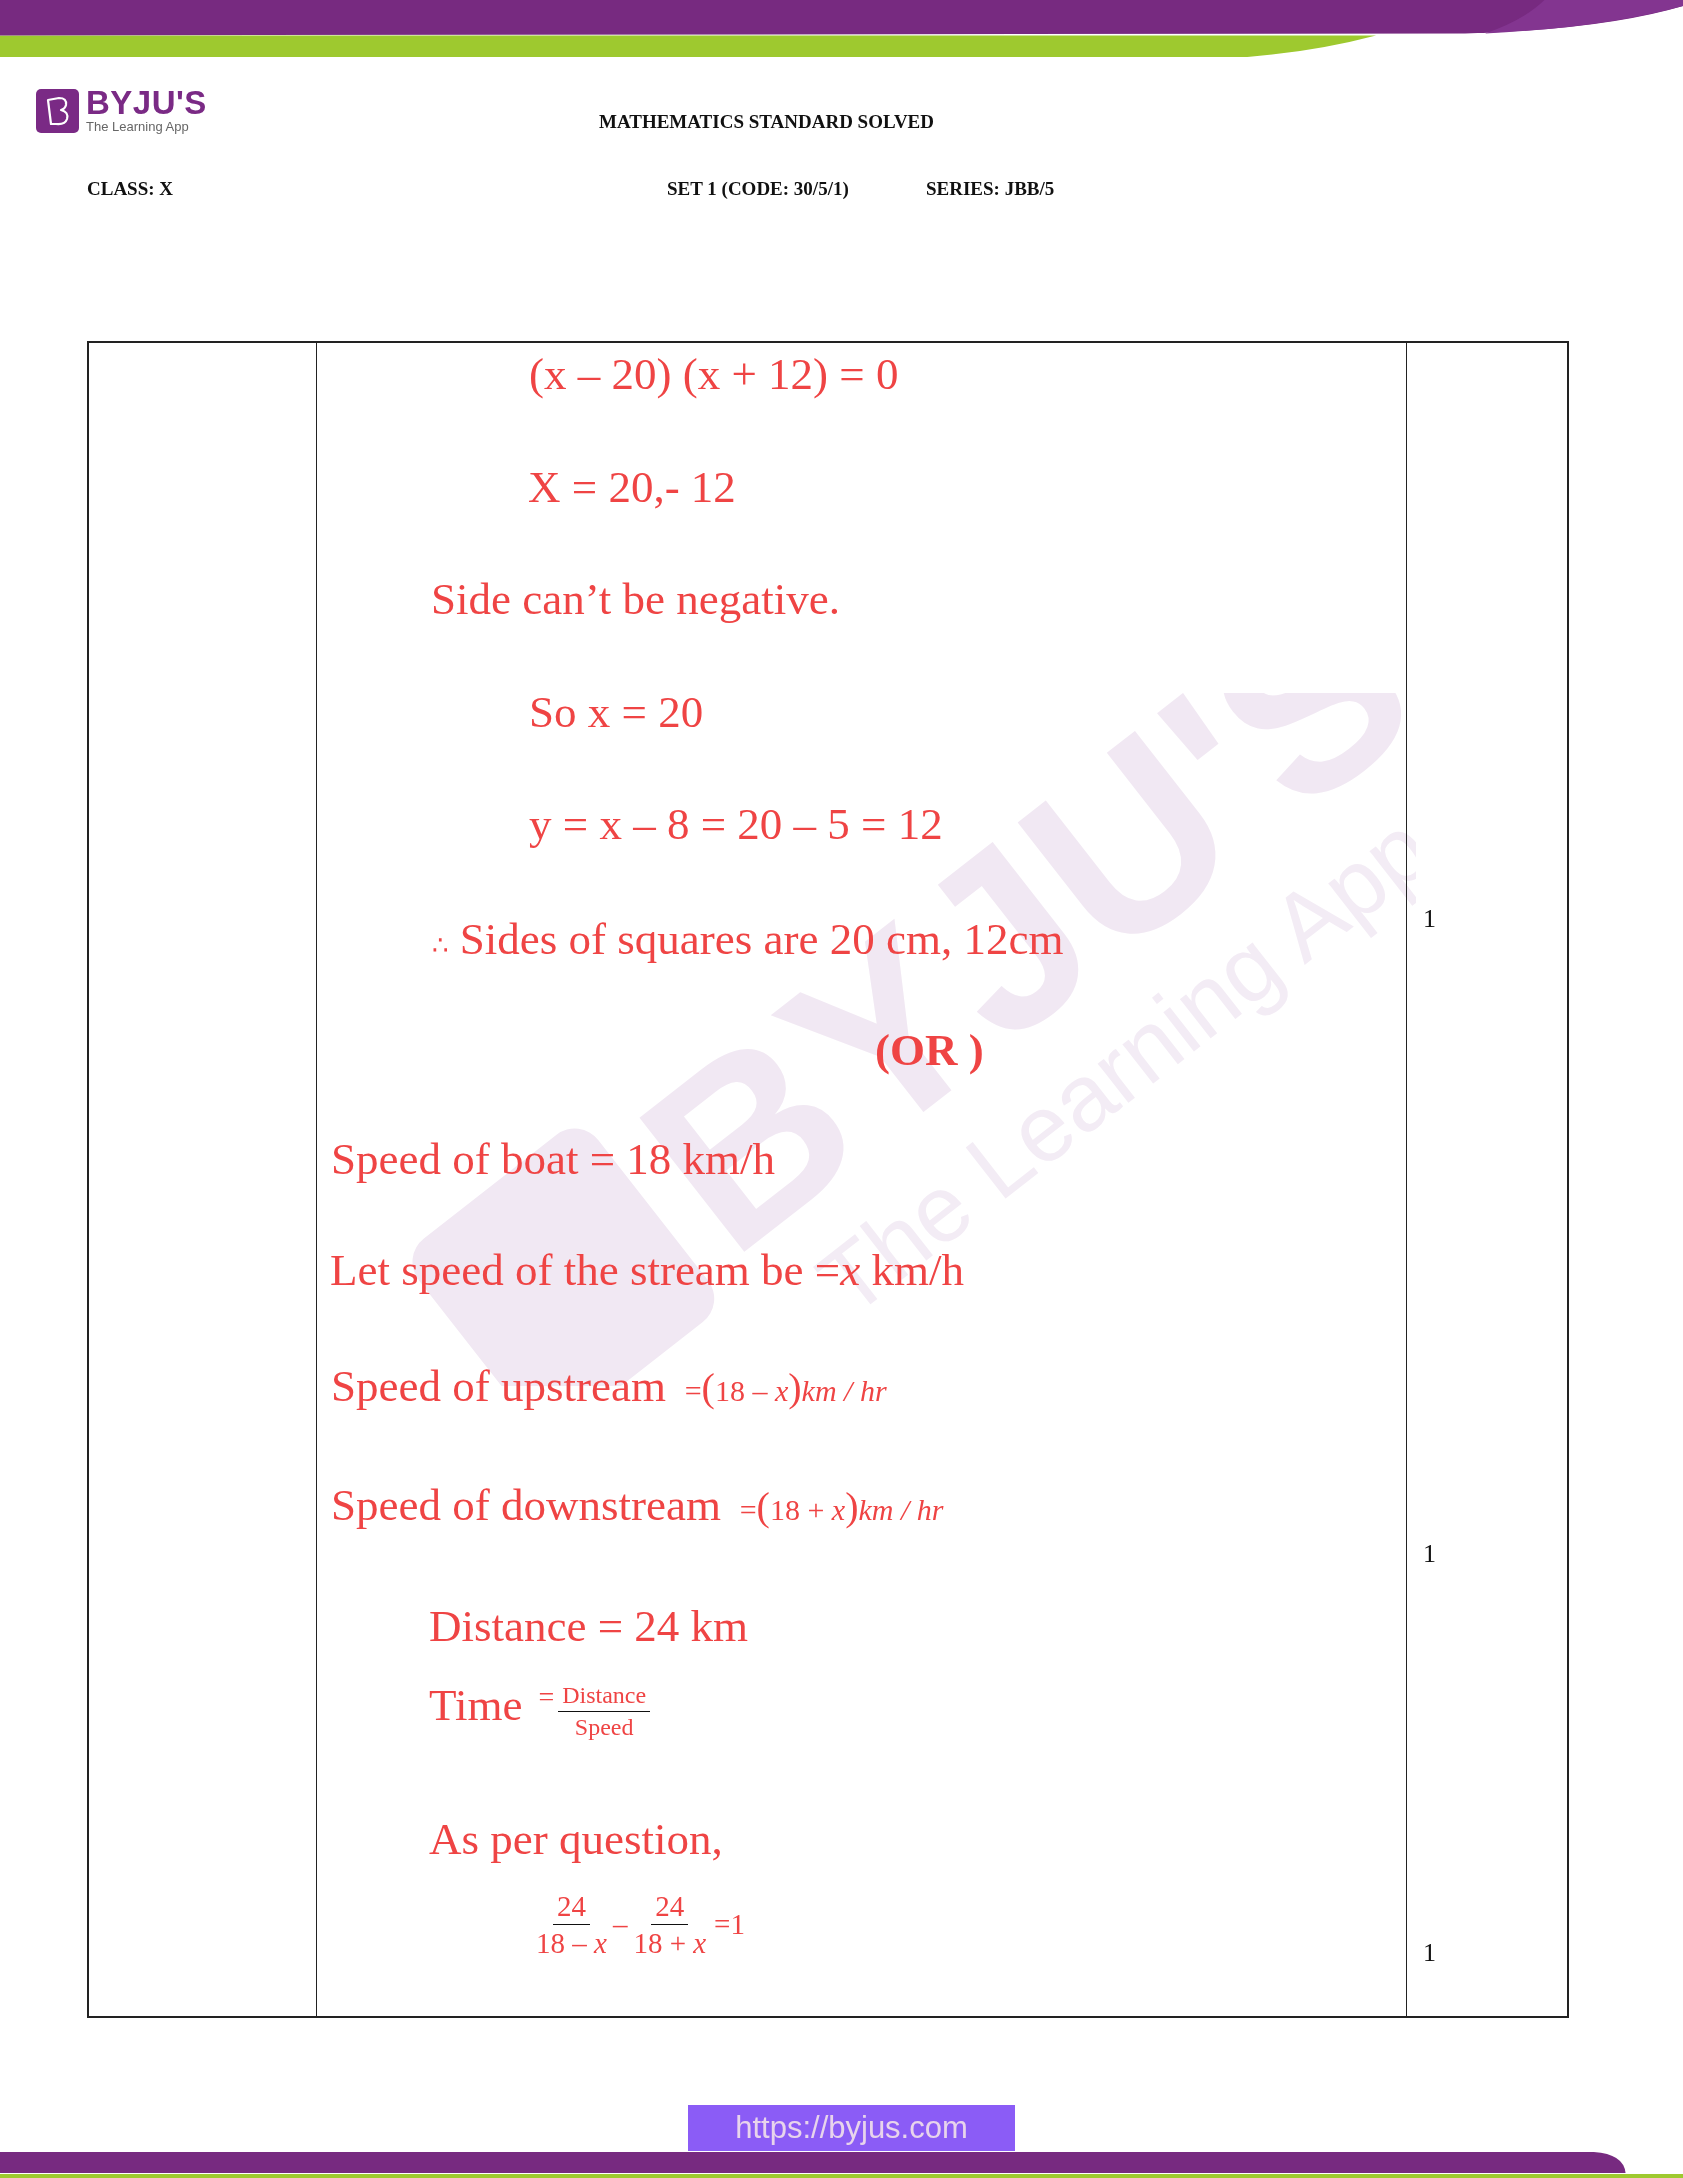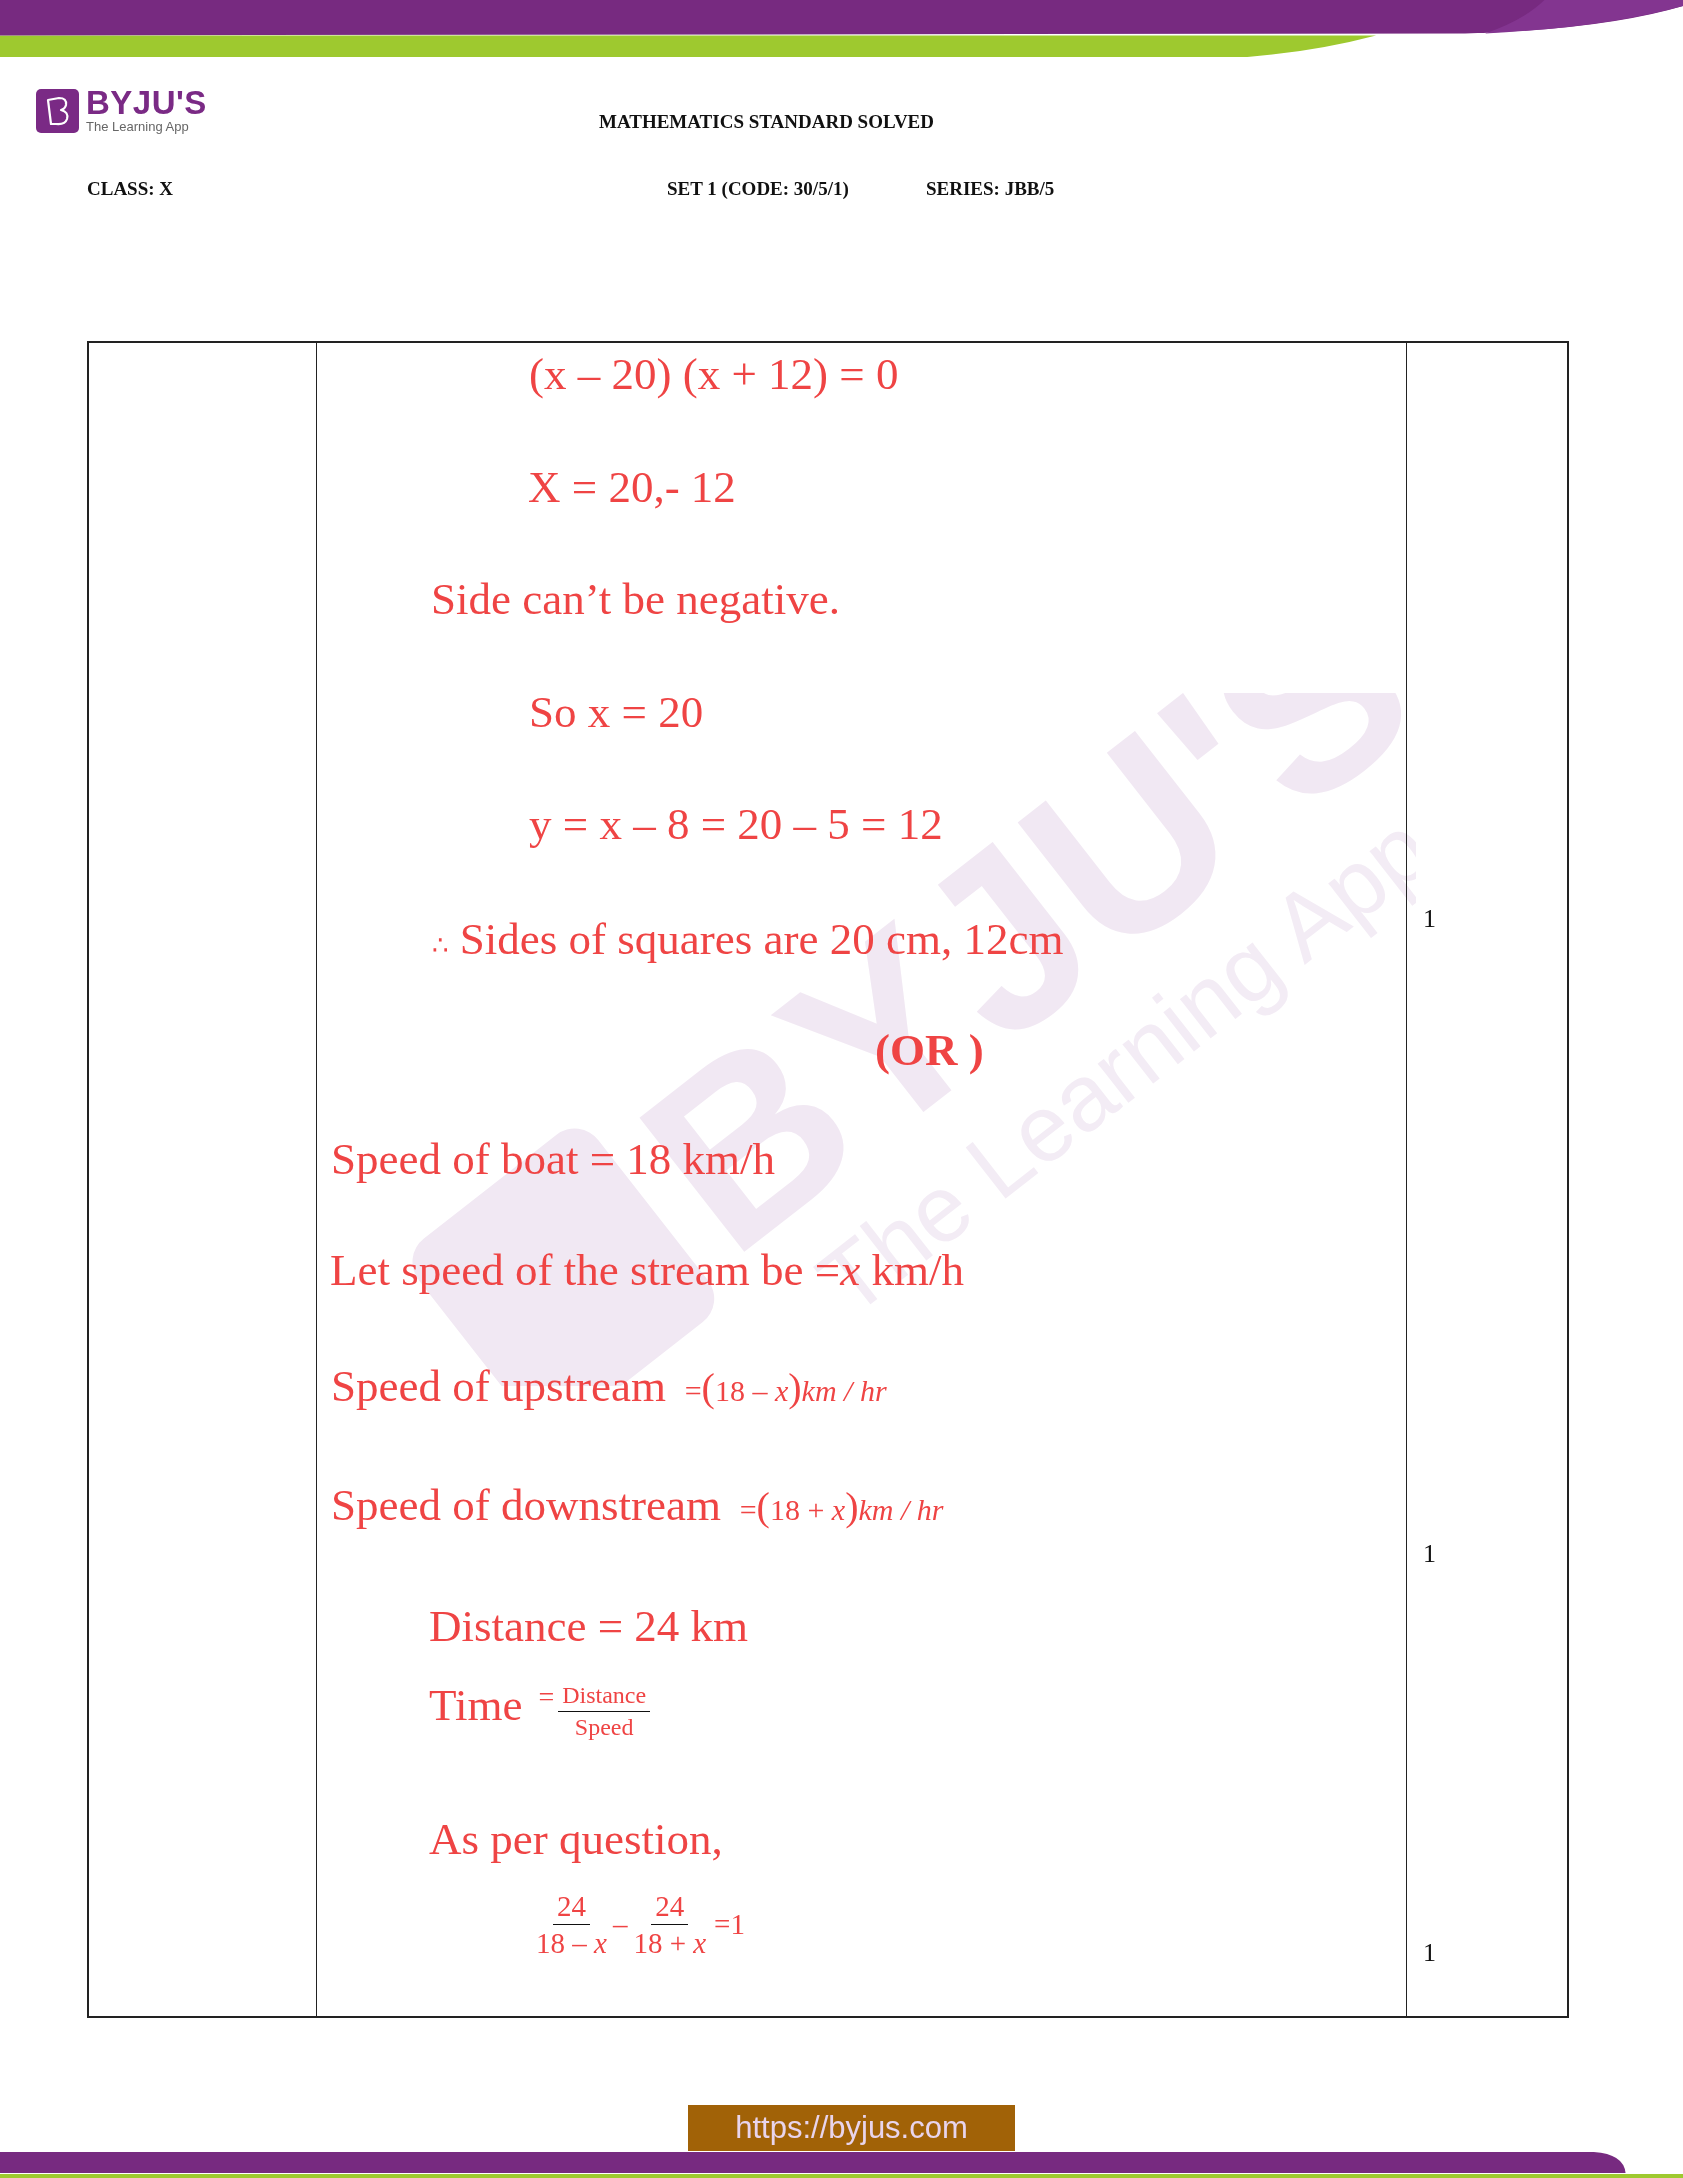--- a/index.html
+++ b/index.html
@@ -29,21 +29,21 @@
   .sm { font-size:34px; }
   .mark { position:absolute; left:1423px; font-size:26px; color:#111; }
 
   .frac { display:inline-flex; flex-direction:column; align-items:center; vertical-align:middle; }
   .frac .num { padding:0 4px 3px; border-bottom:1.6px solid #111; line-height:1.05; }
   .frac .den { padding:3px 4px 0; line-height:1.05; }
 
   
   .wm { position:absolute; left:327px; top:693px; width:1089px; height:693px; pointer-events:none; }
 
-  .url-box { position:absolute; left:688px; top:2105px; width:327px; height:46px; background:#a16207; color:#e8d4ec; font-family:"Liberation Sans", sans-serif; font-size:31px; text-align:center; line-height:46px; }
+  .url-box { position:absolute; left:688px; top:2105px; width:327px; height:46px; background:#8b5cf6; color:#e8d4ec; font-family:"Liberation Sans", sans-serif; font-size:31px; text-align:center; line-height:46px; }
 </style>
 </head>
 <body>
 
 <svg class="hdr-svg" viewBox="0 0 1700 62" preserveAspectRatio="none">
   <path d="M0 36 L1390 36 Q1330 52 1260 58 L0 58 Z" fill="#9ec92f"></path>
   <path d="M0 0 L1700 0 L1700 6 Q1620 30 1480 34 L0 36 Z" fill="#772a80"></path>
   <path d="M1500 34 Q1620 28 1700 6 L1700 0 L1560 0 Q1540 20 1500 34 Z" fill="#833590"></path>
 </svg>
 

